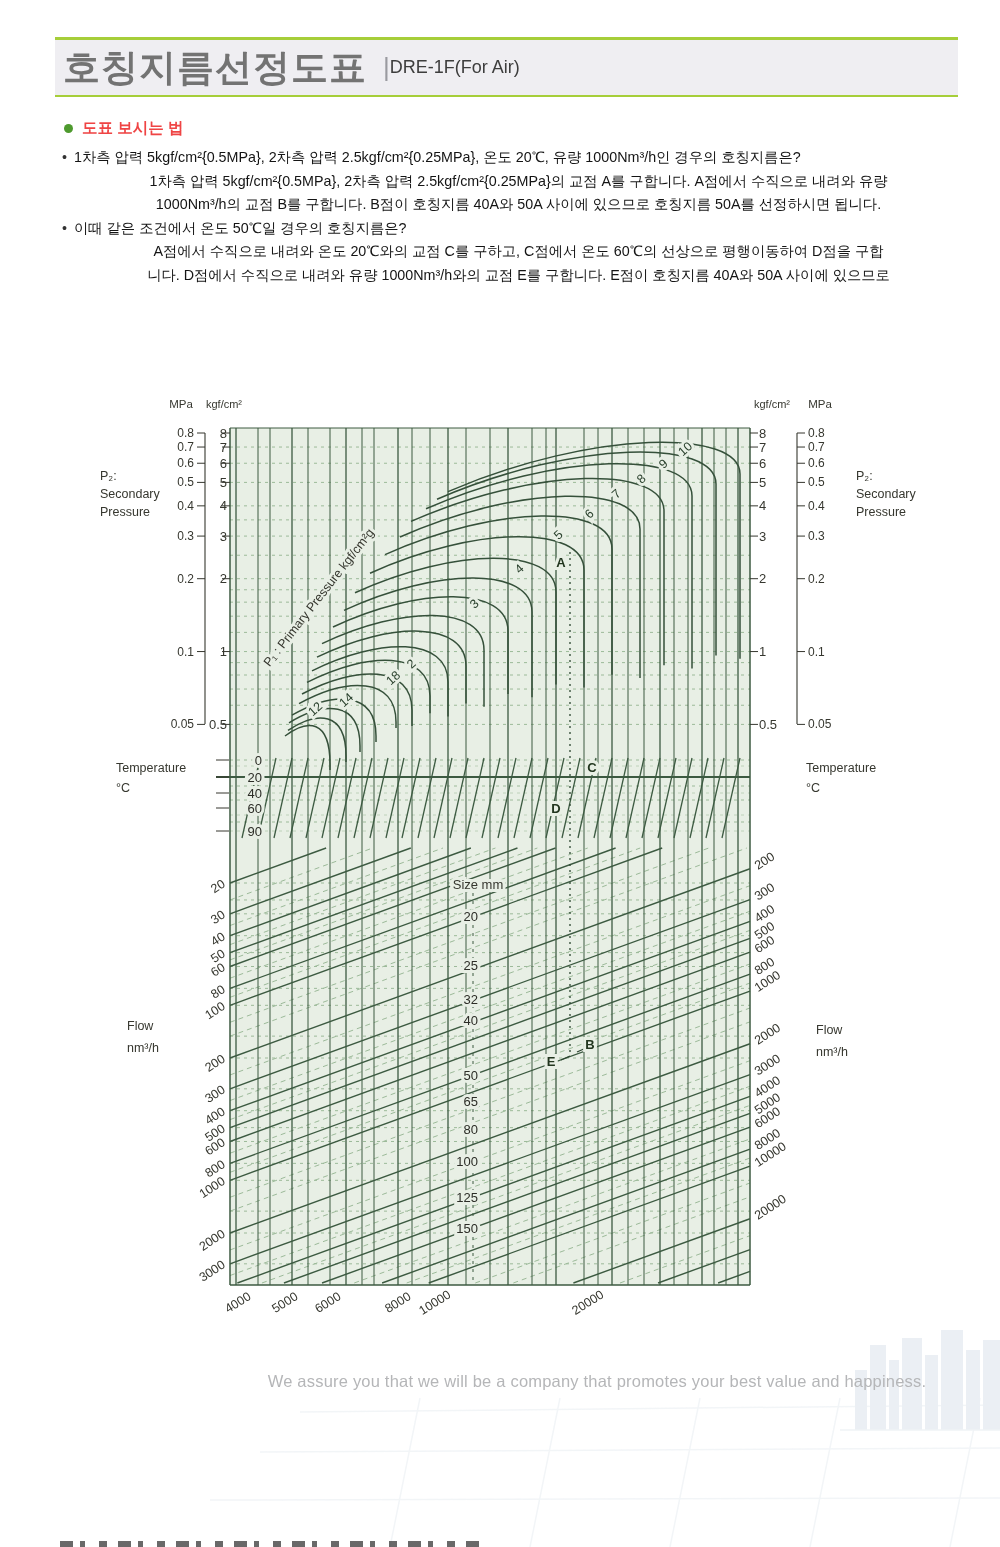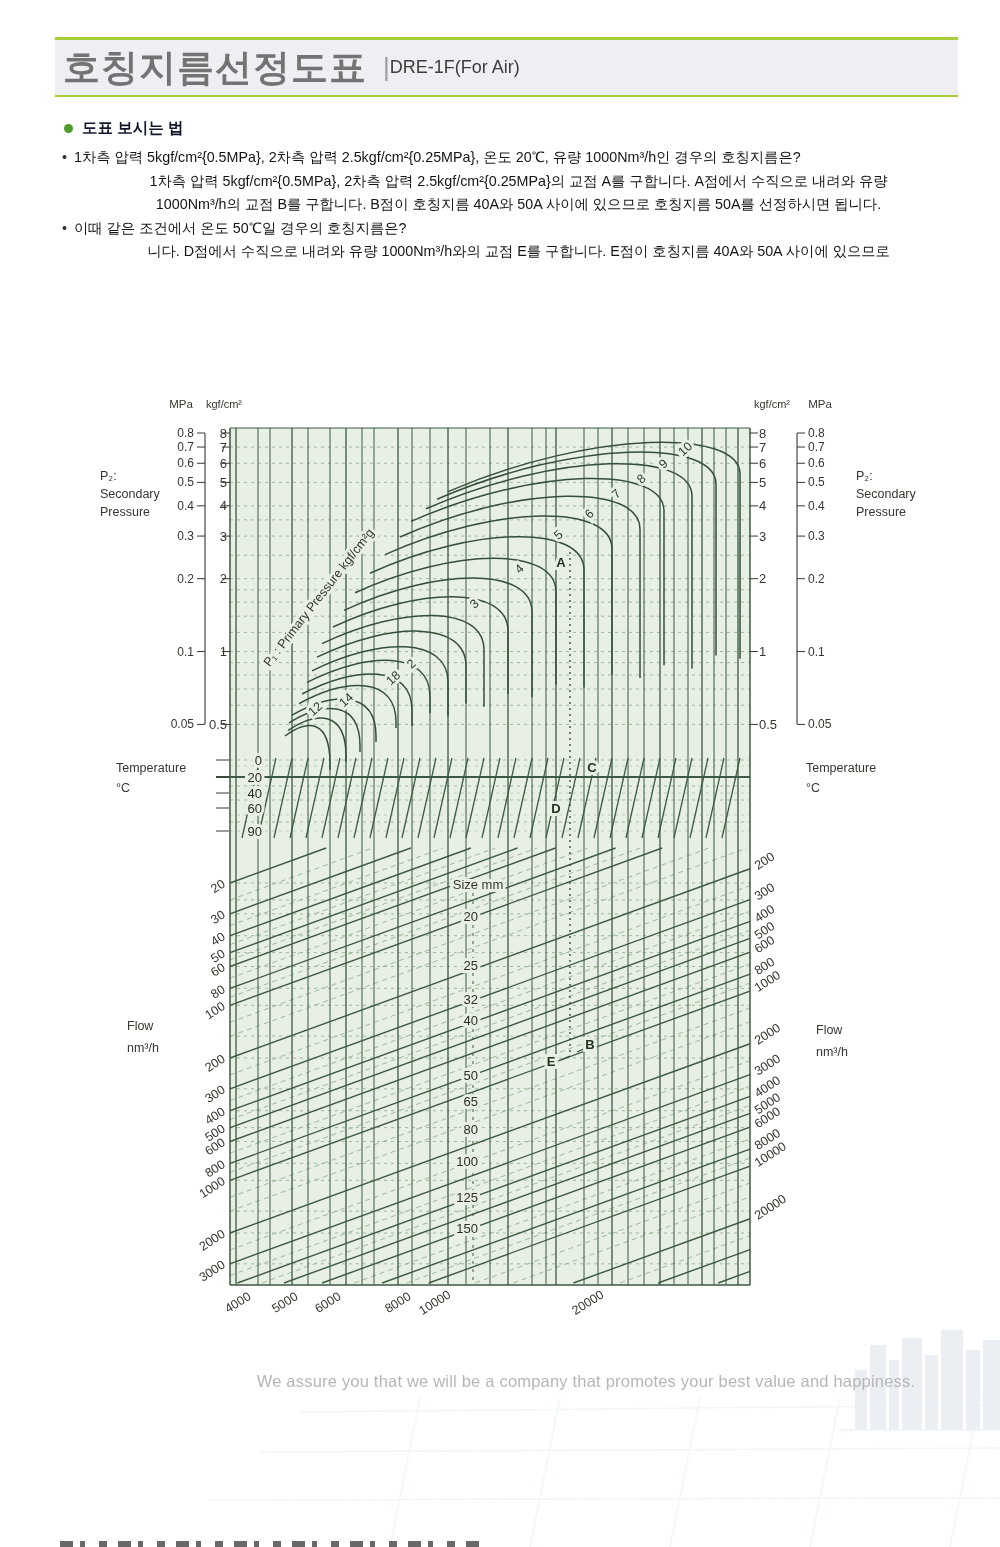--- a/index.html
+++ b/index.html
@@ -8,29 +8,29 @@
   .abs{position:absolute;}
   .rule{background:#a6ce39;}
   #rule-top{left:55px;top:37px;width:903px;height:3px;}
   #band{left:55px;top:40px;width:903px;height:55px;background:#efeef2;display:flex;align-items:center;}
   #title{margin:0 0 0 8px;font-size:37px;font-weight:bold;color:#737373;letter-spacing:1px;line-height:1;}
   #sep{margin-left:16px;font-size:26px;color:#9a9aa0;font-weight:200;}
   #subtitle{margin-left:0;font-size:18px;color:#3d3d3d;}
   #rule-bot{left:55px;top:95px;width:903px;height:2px;}
   #howto-head{left:64px;top:118px;display:flex;align-items:center;gap:9px;}
   #howto-head .dot{width:9px;height:9px;border-radius:50%;background:#4e9a2e;}
-  #howto-head span.t{font-size:15.5px;font-weight:bold;color:#0f172a;}
+  #howto-head span.t{font-size:15.5px;font-weight:bold;color:#ef4444;}
   #paras{left:62px;top:146px;width:900px;font-size:14.3px;color:#141414;line-height:23.5px;}
   .para{position:relative;}
   .para.q{padding-left:12px;}
   .para.q .bul{position:absolute;left:0;top:0;color:#333;}
   .para.a{padding-left:13px;text-align:center;}
   #chart{left:0;top:0;pointer-events:none;}
   svg text{font-family:"Liberation Sans",sans-serif;}
-  #footer-slogan{left:186px;top:1372px;width:800px;text-align:center;font-size:16.5px;
+  #footer-slogan{left:197px;top:1372px;width:800px;text-align:center;font-size:16.5px;
                  color:#b5b6b8;letter-spacing:.2px;}
   #cutoff{left:60px;top:1541px;width:420px;height:6px;overflow:hidden;opacity:.72;
     background:repeating-linear-gradient(90deg,#2e2e2e 0 13px,transparent 13px 20px,#2e2e2e 20px 25px,transparent 25px 39px,#2e2e2e 39px 47px,transparent 47px 58px);}
 </style>
 </head>
 <body>
 
 <div id="rule-top" class="abs rule"></div>
 <header id="band" class="abs">
   <h1 id="title">호칭지름선정도표</h1>
@@ -51,20 +51,21 @@
     </div>
     <div class="para a">
       <div class="ln">1차측 압력 5kgf/cm²{0.5MPa}, 2차측 압력 2.5kgf/cm²{0.25MPa}의 교점 A를 구합니다. A점에서 수직으로 내려와 유량</div>
       <div class="ln">1000Nm³/h의 교점 B를 구합니다. B점이 호칭지름 40A와 50A 사이에 있으므로 호칭지름 50A를 선정하시면 됩니다.</div>
     </div>
     <div class="para q">
       <span class="bul">•</span>
       <div class="ln">이때 같은 조건에서 온도 50℃일 경우의 호칭지름은?</div>
     </div>
     <div class="para a">
+      <div class="ln">A점에서 수직으로 내려와 온도 20℃와의 교점 C를 구하고, C점에서 온도 60℃의 선상으로 평행이동하여 D점을 구합</div>
       <div class="ln">니다. D점에서 수직으로 내려와 유량 1000Nm³/h와의 교점 E를 구합니다. E점이 호칭지름 40A와 50A 사이에 있으므로</div>
     </div>
   </div>
 
 <svg id="chart" class="abs" width="1000" height="1547" viewBox="0 0 1000 1547">
     <rect x="230" y="428" width="520" height="857" fill="#e8efe5"></rect>
     <line x1="230" y1="447.0340511686002" x2="750" y2="447.0340511686002" stroke="#9cba99" stroke-width="1" stroke-dasharray="3 4"></line>
     <line x1="230" y1="463.2351742592086" x2="750" y2="463.2351742592086" stroke="#9cba99" stroke-width="1" stroke-dasharray="3 4"></line>
     <line x1="230" y1="482.3970358027338" x2="750" y2="482.3970358027338" stroke="#9cba99" stroke-width="1" stroke-dasharray="3 4"></line>
     <line x1="230" y1="505.84925895068346" x2="750" y2="505.84925895068346" stroke="#9cba99" stroke-width="1" stroke-dasharray="3 4"></line>

